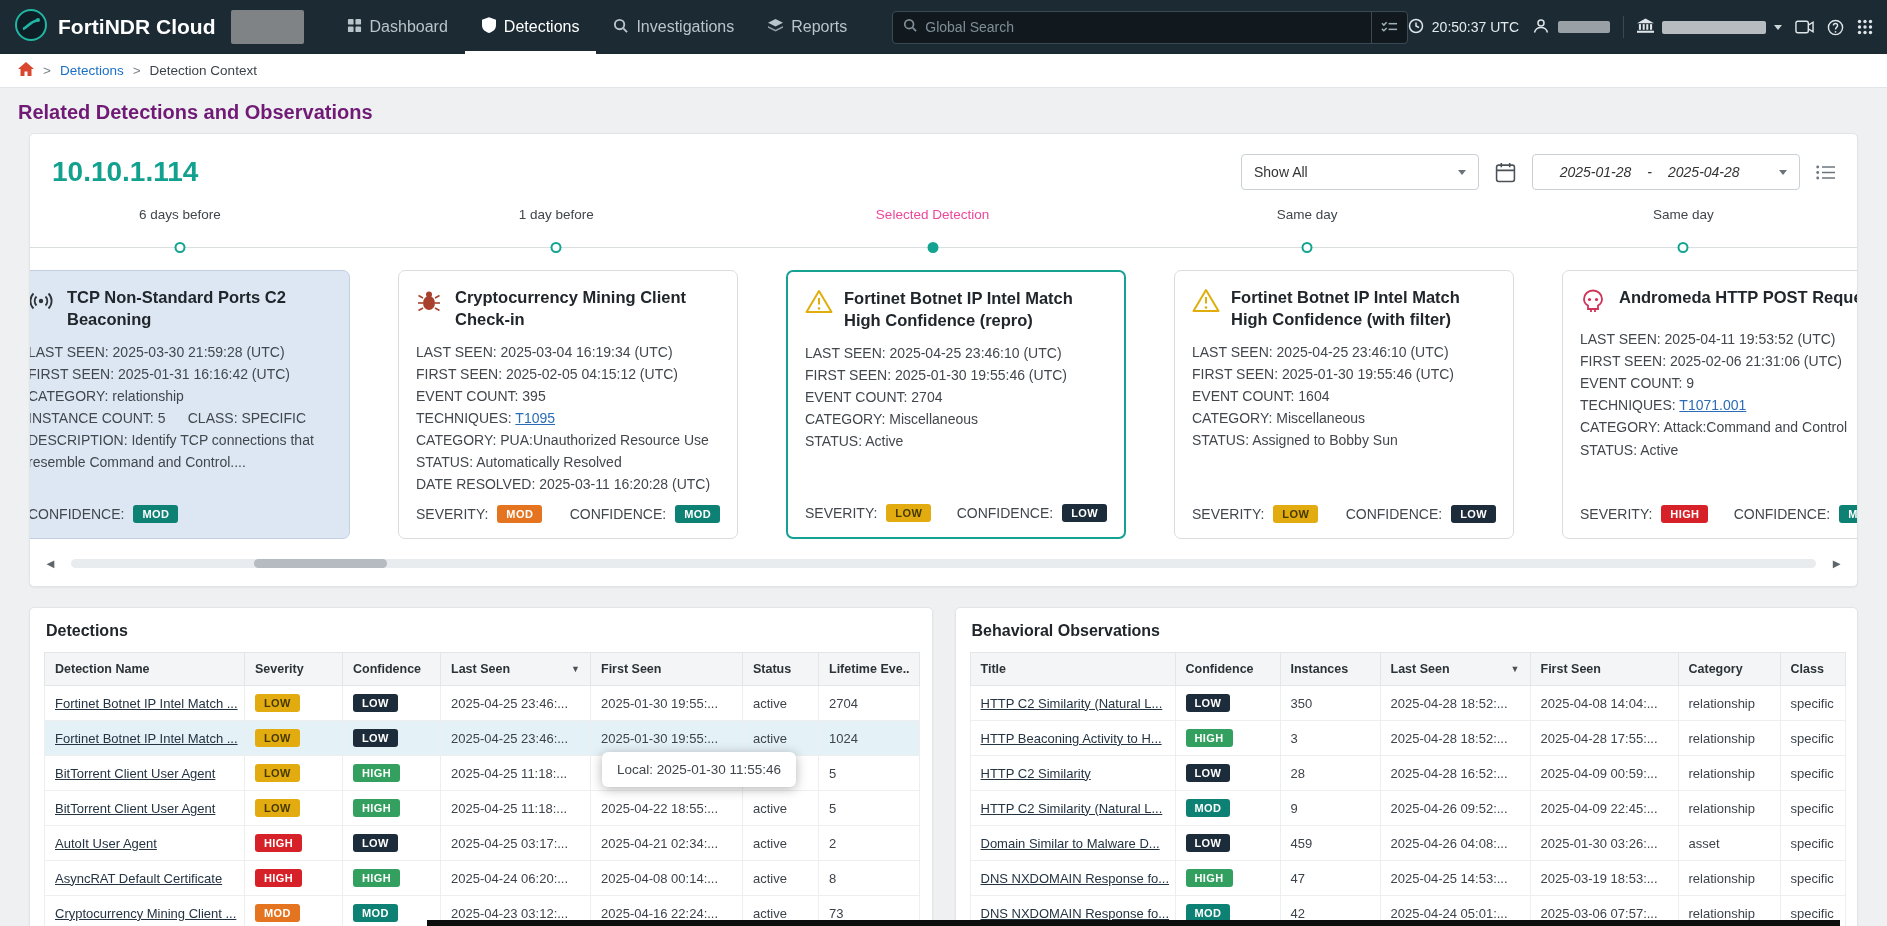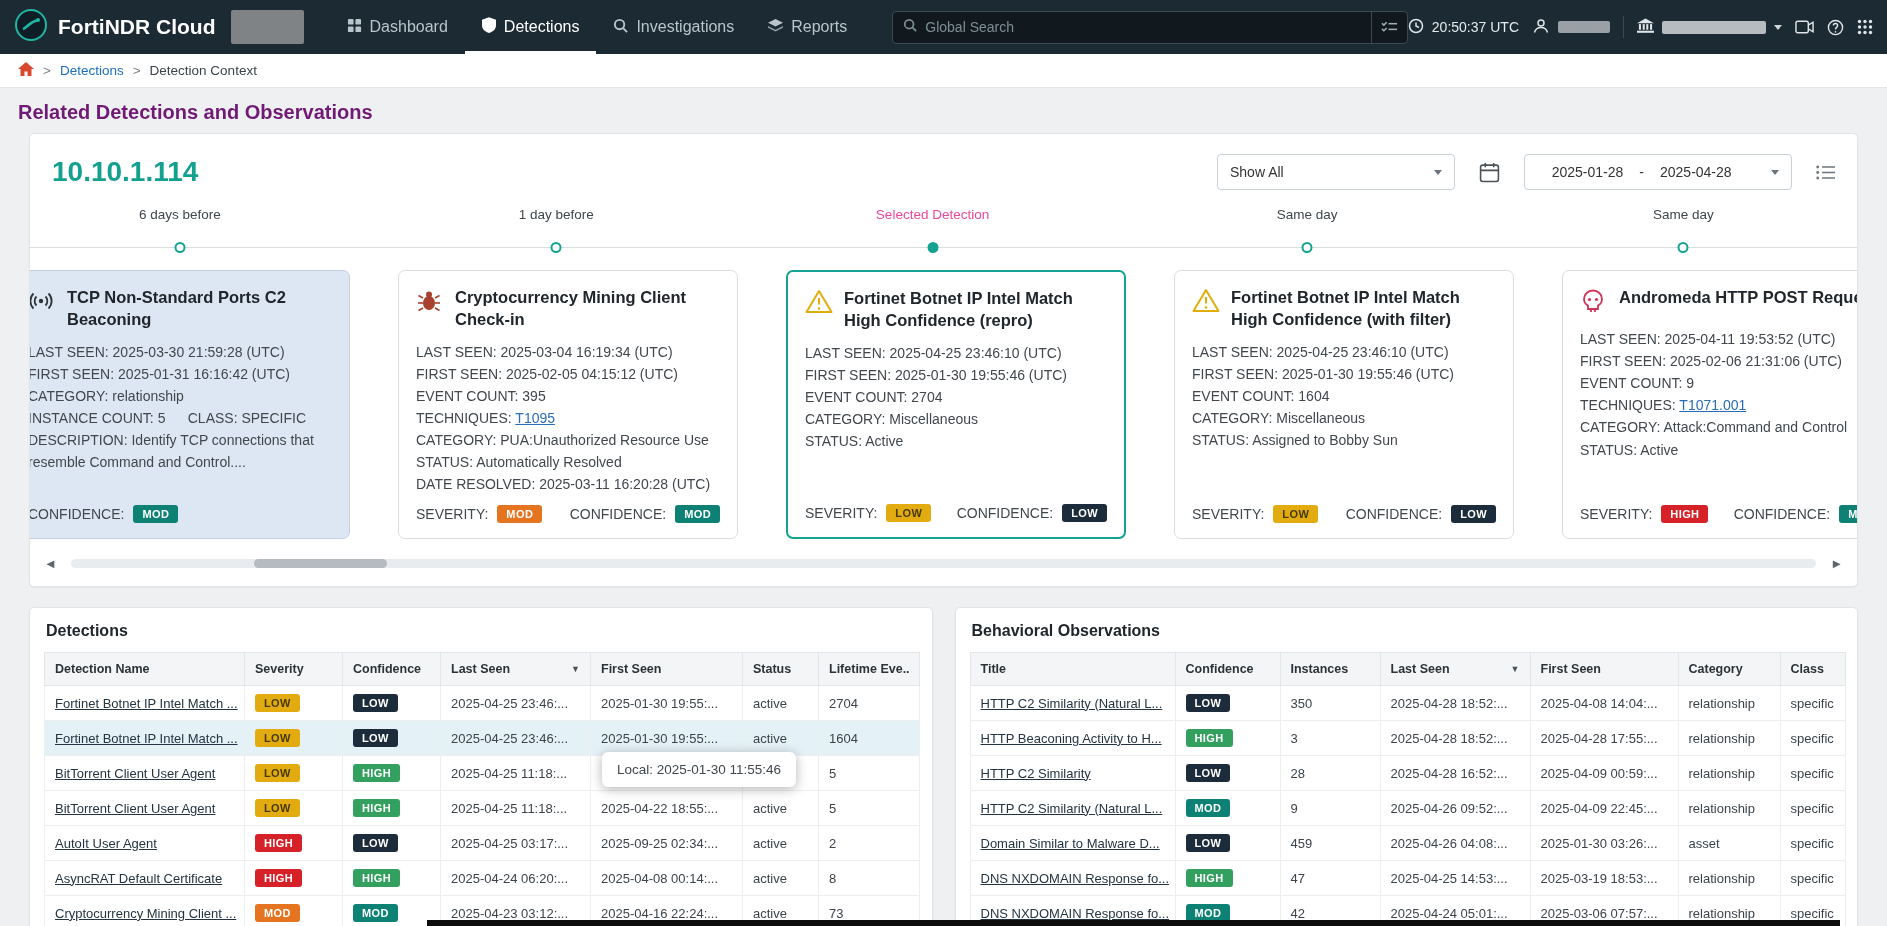--- a/index.html
+++ b/index.html
@@ -36,25 +36,25 @@
   .breadcrumb { height: 34px; background: #fff; border-bottom: 1px solid #e2e5e7; display: flex; align-items: center; gap: 9px; padding: 0 18px; font-size: 13.5px; color: #7a838a; }
   .bc-link { color: #1a6fc5; cursor: pointer; }
   .bc-cur { color: #3c444b; }
 
   .page-title { font-size: 20px; font-weight: bold; color: #701a75; margin: 13px 0 9px 18px; }
 
   
   .panel { margin: 0 29px; background: #fff; border: 1px solid #e2e5e8; border-radius: 5px; box-shadow: 0 1px 2px rgba(0,0,0,.05); overflow: hidden; }
   .panel-head { display: flex; align-items: center; padding: 20px 22px 2px; }
   .ip { font-size: 28px; color: #12a18e; font-weight: bold; }
-  .controls { margin-left: auto; display: flex; align-items: center; gap: 24px; }
+  .controls { margin-left: auto; display: flex; align-items: center; gap: 16px; }
   .select { height: 36px; border: 1px solid #c9d0d6; border-radius: 4px; display: flex; align-items: center; padding: 0 12px; font-size: 14px; color: #333; gap: 10px; cursor: pointer; background: #fff; }
   .select .caret { border-top-color: #6a737a; margin-left: auto; }
   .sel-show { width: 238px; }
-  .sel-date { width: 268px; }
+  .sel-date { width: 268px; font-style: italic; }
   .sel-date .dates { display: flex; gap: 16px; margin: 0 auto; }
 
   
   .timeline { position: relative; height: 58px; margin-top: 12px; }
   .tl-label { position: absolute; top: 3px; transform: translateX(-50%); font-size: 13.5px; color: #3f464c; white-space: nowrap; }
   .tl-label.sel { color: #ec4899; }
   .tl-line { position: absolute; left: 0; right: 0; top: 43px; height: 1px; background: #dadedf; }
   .tl-dot { position: absolute; top: 38px; width: 11px; height: 11px; border-radius: 50%; background: #fff; border: 2px solid #14a391; transform: translateX(-50%); cursor: pointer; }
   .tl-dot.sel { background: #14a391; }
 
@@ -483,21 +483,21 @@
     <td>2704</td>
   </tr>
 
   <tr class="hl">
     <td><a class="cell-link">Fortinet Botnet IP Intel Match ...</a></td>
     <td><span class="badge sev b-low">LOW</span></td>
     <td><span class="badge conf b-low">LOW</span></td>
     <td>2025-04-25 23:46:...</td>
     <td>2025-01-30 19:55:...</td>
     <td>active</td>
-    <td>1604</td>
+    <td>1024</td>
   </tr>
 
   <tr>
     <td><a class="cell-link">BitTorrent Client User Agent</a></td>
     <td><span class="badge sev b-low">LOW</span></td>
     <td><span class="badge conf b-high">HIGH</span></td>
     <td>2025-04-25 11:18:...</td>
     <td></td>
     <td>active</td>
     <td>5</td>
@@ -511,21 +511,21 @@
     <td>2025-04-22 18:55:...</td>
     <td>active</td>
     <td>5</td>
   </tr>
 
   <tr>
     <td><a class="cell-link">AutoIt User Agent</a></td>
     <td><span class="badge sev b-high">HIGH</span></td>
     <td><span class="badge conf b-low">LOW</span></td>
     <td>2025-04-25 03:17:...</td>
-    <td>2025-09-25 02:34:...</td>
+    <td>2025-04-21 02:34:...</td>
     <td>active</td>
     <td>2</td>
   </tr>
 
   <tr>
     <td><a class="cell-link">AsyncRAT Default Certificate</a></td>
     <td><span class="badge sev b-high">HIGH</span></td>
     <td><span class="badge conf b-high">HIGH</span></td>
     <td>2025-04-24 06:20:...</td>
     <td>2025-04-08 00:14:...</td>

